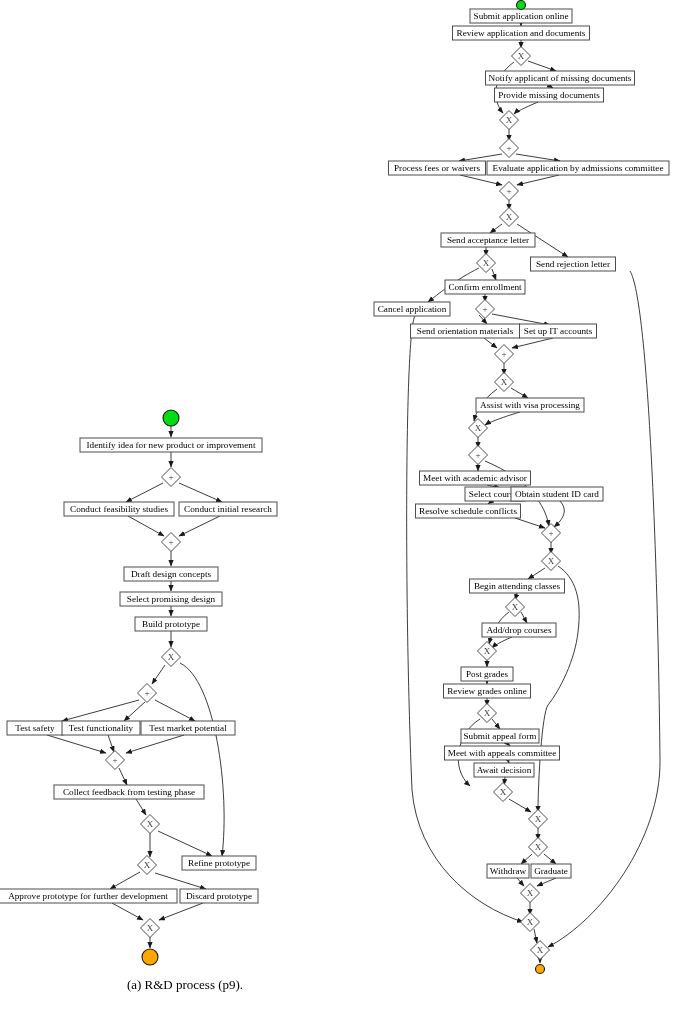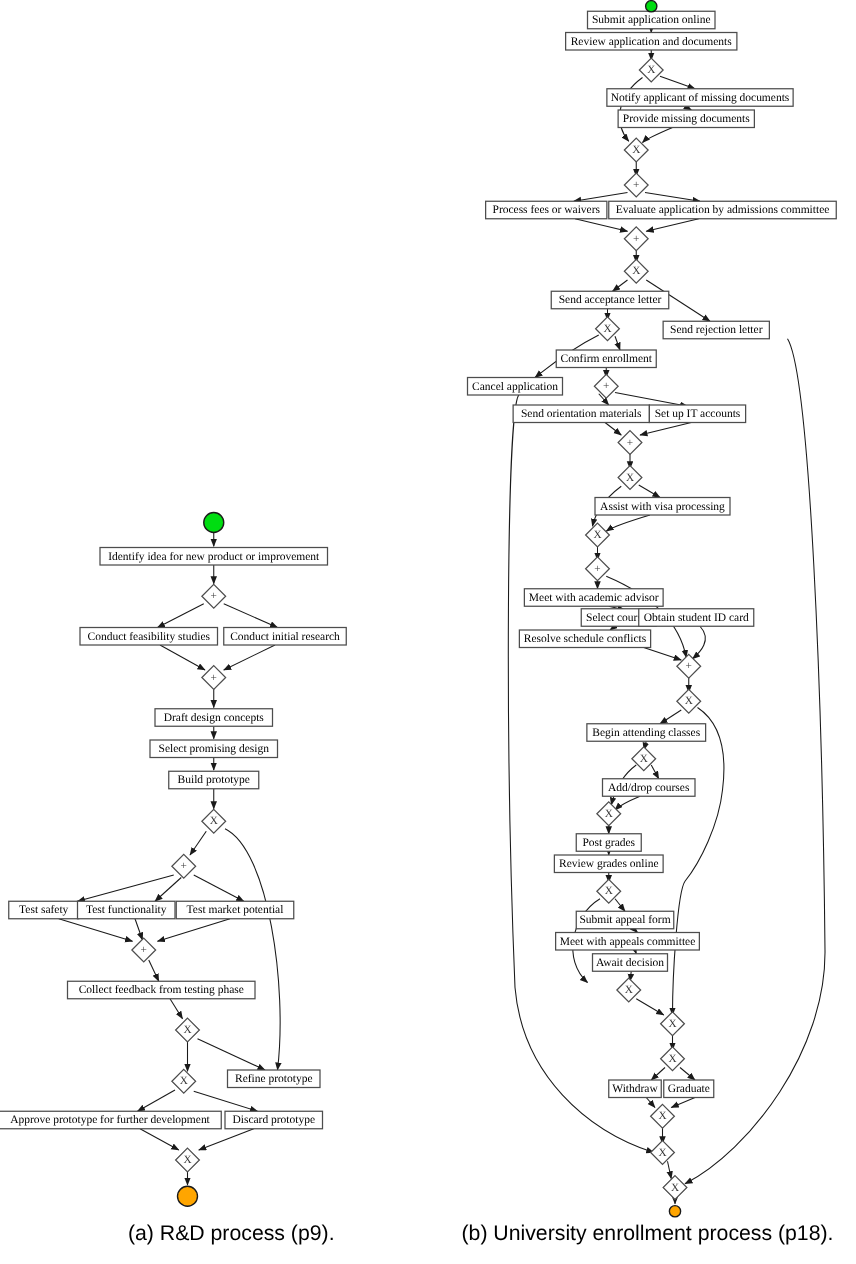--- a/index.html
+++ b/index.html
@@ -1,20 +1,20 @@
 <!DOCTYPE html>
 <html><head>
 <meta charset="utf-8">
 <style>
   html,body{margin:0;padding:0;background:#ffffff;}
   body{width:685px;height:1011px;position:relative;
        font-family:"Liberation Serif","DejaVu Serif",serif;color:#000;}
   #figure{position:absolute;left:0;top:0;width:685px;height:1011px;}
   svg{position:absolute;left:0;top:0;width:685px;height:1011px;overflow:visible;}
-  .caption{position:absolute;font-size:17px;font-family:Liberation Sans, sans-serif;
+  .caption{position:absolute;font-size:13px;font-family:Liberation Serif, serif;
            color:#000;white-space:nowrap;}
   #cap-a{left:45px;top:977px;width:280px;text-align:center;}
   #cap-b{left:358px;top:977px;width:320px;text-align:center;}
   .nodeText{font-family:"Liberation Serif","DejaVu Serif",serif;font-size:9.2px;
             fill:#000;dominant-baseline:middle;text-anchor:middle;}
   .gwText{font-family:"Liberation Serif","DejaVu Serif",serif;font-size:9px;
           fill:#3a3a3a;dominant-baseline:middle;text-anchor:middle;}
   .taskBox{fill:#ffffff;stroke:#4d4d4d;stroke-width:1;}
   .gwShape{fill:#ffffff;stroke:#4d4d4d;stroke-width:1;}
   .edge{fill:none;stroke:#1a1a1a;stroke-width:0.85;}
@@ -411,15 +411,14 @@
           <polygon points="540,940.5 549.5,950 540,959.5 530.5,950" class="gwShape"></polygon>
           <text x="540" y="950.5" class="gwText">X</text>
         </g>
         <circle cx="521" cy="5" r="4.5" fill="#00dd11" stroke="#1a1a1a" stroke-width="1.1" class="startEv"></circle>
         <circle cx="540" cy="969" r="4.5" fill="#ffa500" stroke="#1a1a1a" stroke-width="1.1" class="endEv"></circle>
       </g>
 
   </svg>
 
   <div class="caption" id="cap-a">(a) R&amp;D process (p9).</div>
-  <div class="caption" id="cap-b">(b) University enrollment process (p18).</div>
 
 </div>
 
 </body></html>

